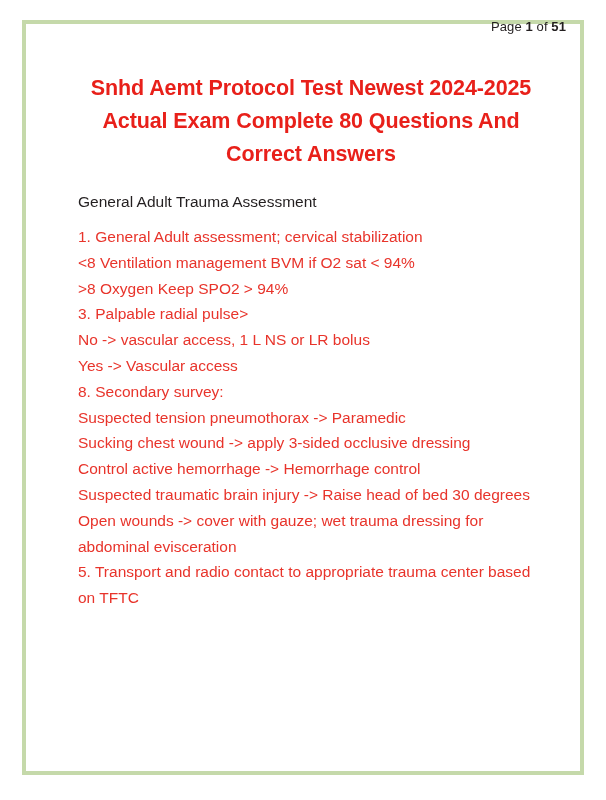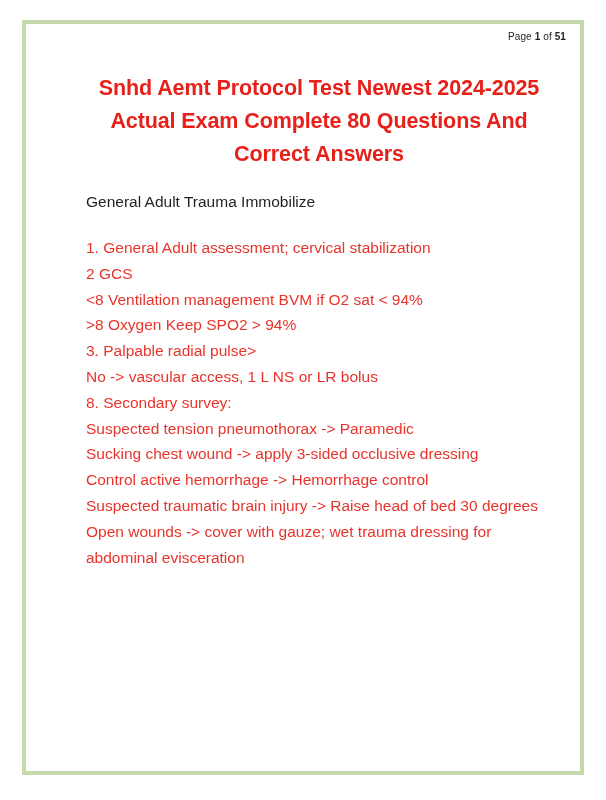--- a/index.html
+++ b/index.html
@@ -22,33 +22,33 @@
     top: 20px;
     width: 562px;
     height: 755px;
     border: 4px solid #c5d9aa;
     box-sizing: border-box;
     pointer-events: none;
   }
   .page-number {
     position: absolute;
     right: 40px;
-    top: 31px;
-    font-size: 10px;
+    top: 19px;
+    font-size: 13px;
     color: #231f20;
     letter-spacing: 0.1px;
     white-space: nowrap;
     margin-left: 44px;
   }
   .page-number b {
     font-weight: bold;
   }
   .content {
     position: absolute;
-    left: 86px;
+    left: 78px;
     top: 72px;
     width: 466px;
   }
   .doc-title {
     color: #e8201a;
     font-size: 21.5px;
     font-weight: bold;
     line-height: 33px;
     text-align: center;
     margin: 0 0 20px 0;
@@ -67,53 +67,54 @@
     font-size: 15.5px;
     line-height: 25.8px;
     margin: 0;
     padding: 0;
   }
   .body-line {
     margin: 0;
     padding: 0;
     white-space: pre-wrap;
   }
-  .gap-before-body { margin-top: 22px; }
+  .gap-before-body { margin-top: 11px; }
   .gap-after-body { margin-top: 14px; }
 </style>
 </head>
 <body>
 
 <div class="page">
 
   <div class="page-frame"></div>
 
   <div class="page-number">
     <span>Page</span>
     <b>1</b>
     <span>of</span>
     <b>51</b>
   </div>
 
   <div class="content">
 
     <h1 class="doc-title">Snhd Aemt Protocol Test Newest 2024-2025 Actual Exam Complete 80 Questions And Correct Answers</h1>
 
-    <p class="section-heading">General Adult Trauma Immobilize</p>
+    <p class="section-heading">General Adult Trauma Assessment</p>
 
     <div class="body-block gap-before-body">
       <p class="body-line">1. General Adult assessment; cervical stabilization</p>
-      <p class="body-line">2 GCS</p>
       <p class="body-line">&lt;8 Ventilation management BVM if O2 sat &lt; 94%</p>
       <p class="body-line">&gt;8 Oxygen Keep SPO2 &gt; 94%</p>
       <p class="body-line">3. Palpable radial pulse&gt;</p>
       <p class="body-line">No -&gt; vascular access, 1 L NS or LR bolus</p>
+      <p class="body-line">Yes -&gt; Vascular access</p>
       <p class="body-line">8. Secondary survey:</p>
       <p class="body-line">Suspected tension pneumothorax -&gt; Paramedic</p>
       <p class="body-line">Sucking chest wound -&gt; apply 3-sided occlusive dressing</p>
       <p class="body-line">Control active hemorrhage -&gt; Hemorrhage control</p>
       <p class="body-line">Suspected traumatic brain injury -&gt; Raise head of bed 30 degrees</p>
       <p class="body-line">Open wounds -&gt; cover with gauze; wet trauma dressing for abdominal evisceration</p>
+      <p class="body-line">5. Transport and radio contact to appropriate trauma center based on TFTC</p>
     </div>
 
 
   </div>
 </div>
 
 </body></html>

